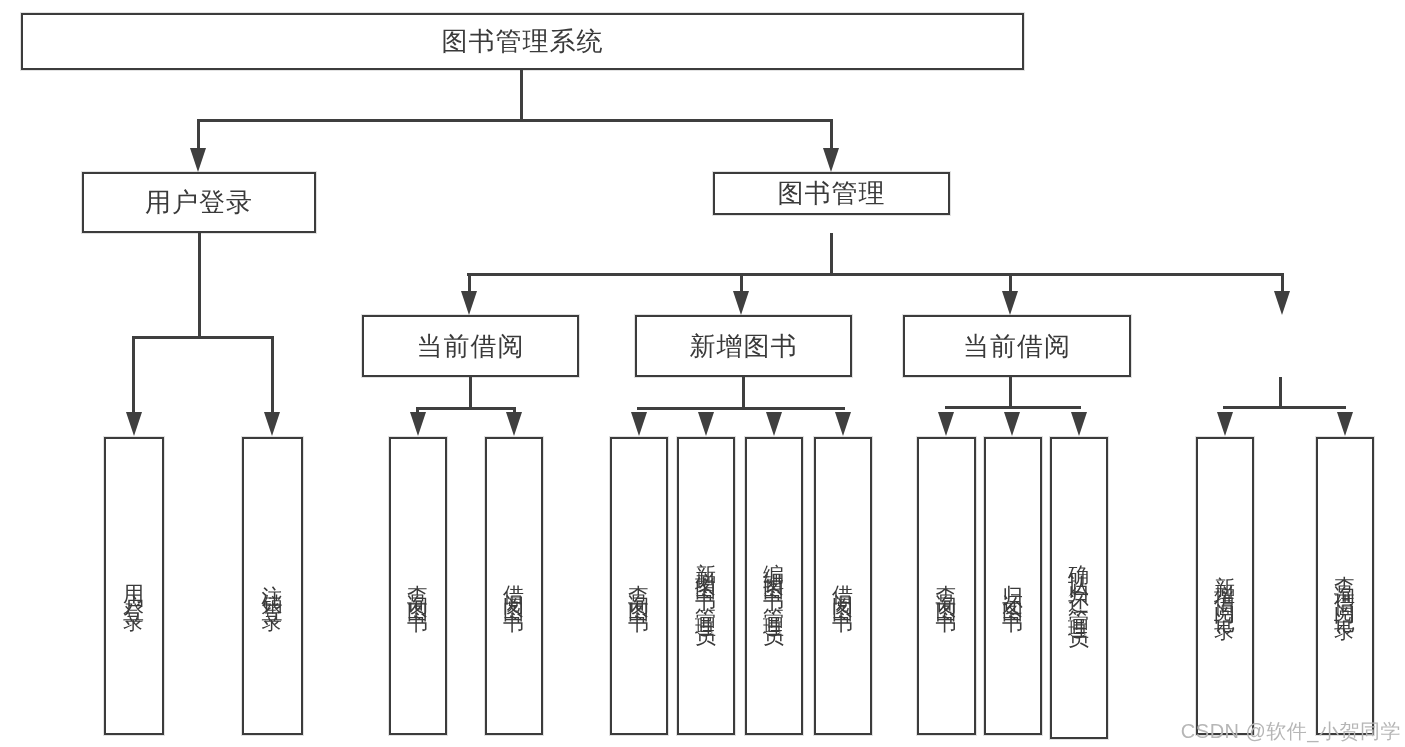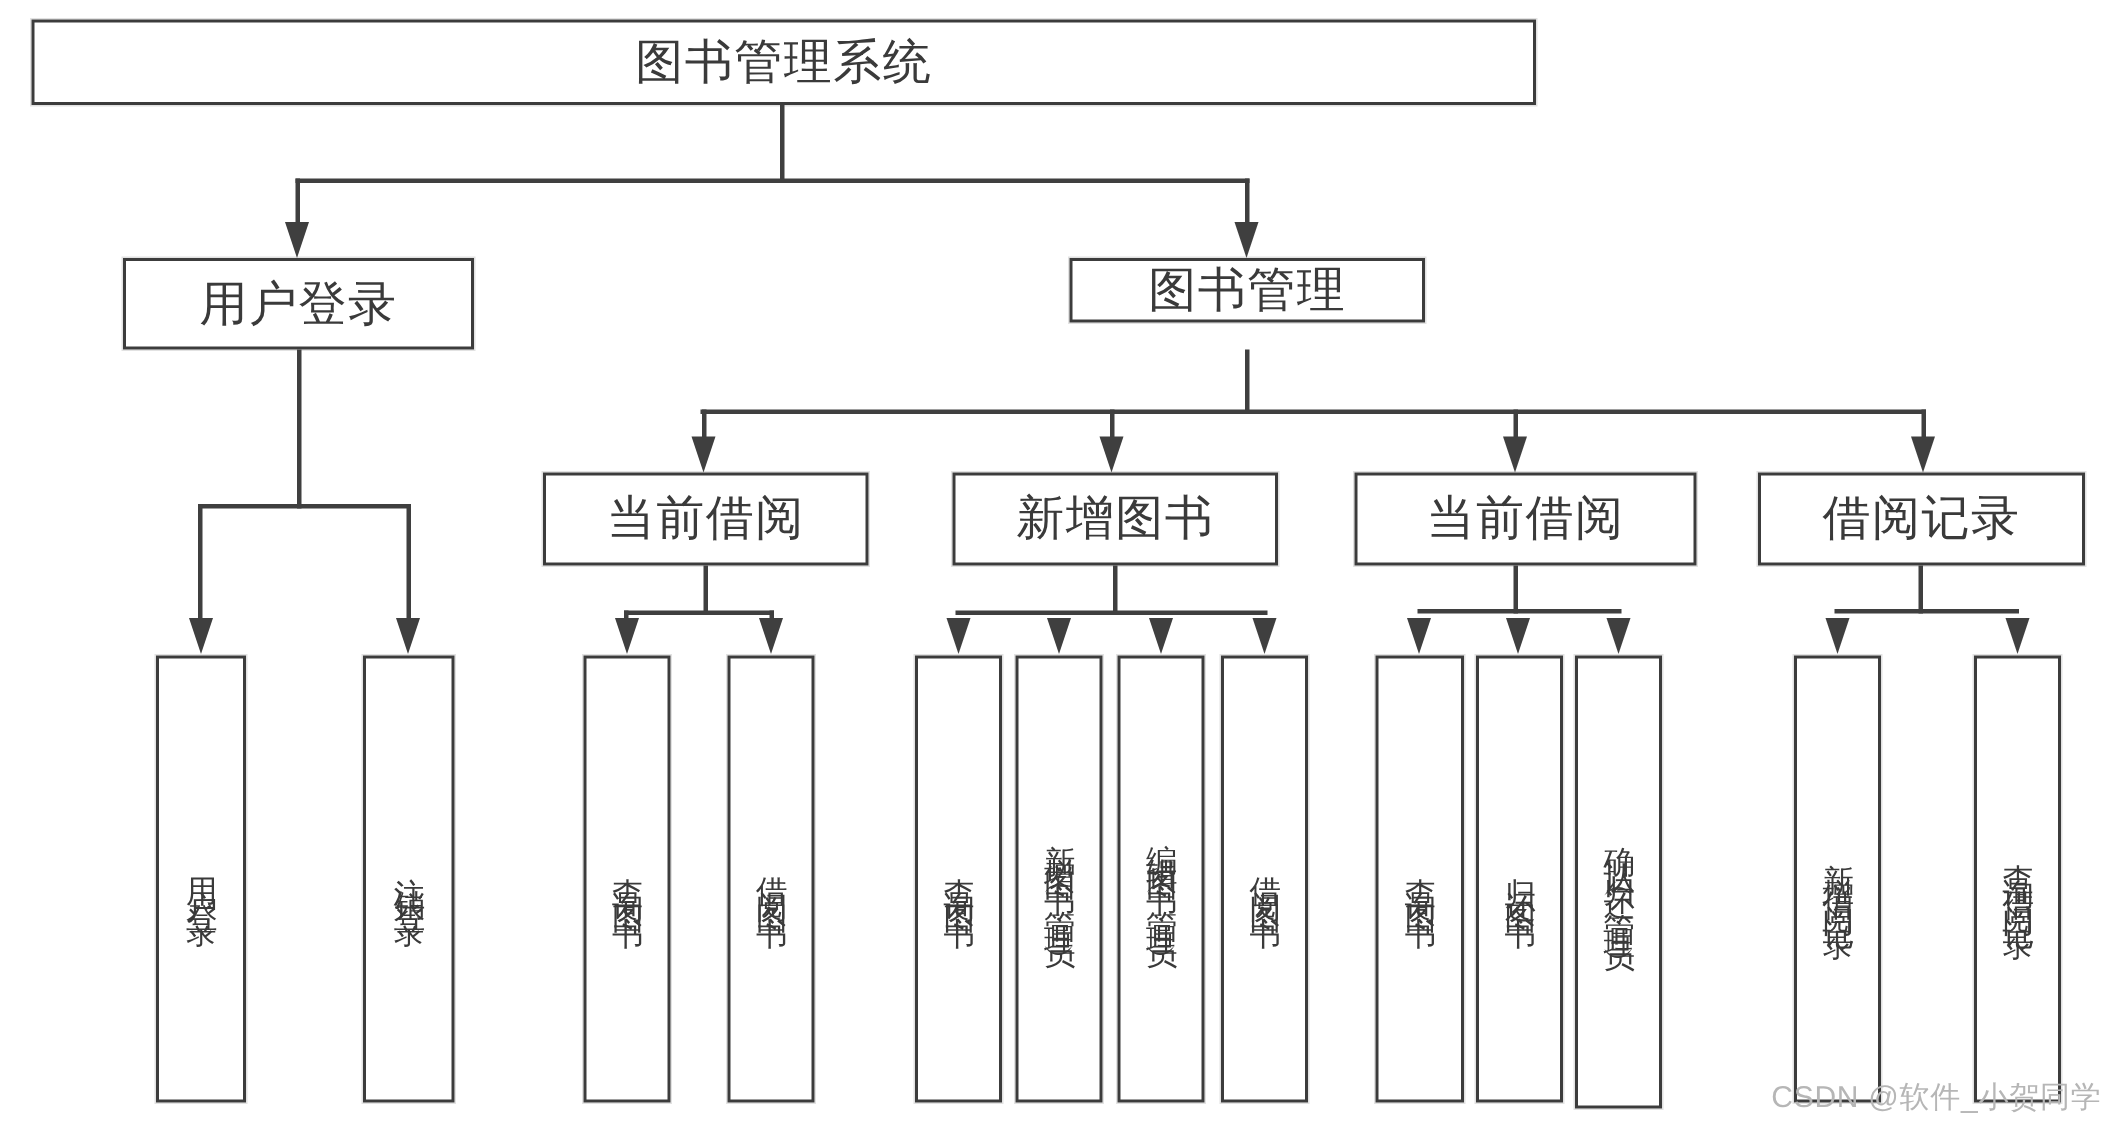--- a/index.html
+++ b/index.html
@@ -13,21 +13,21 @@
   
   .node{
     position:absolute;
     box-sizing:border-box;
     border:2px solid #3c3c3c;
     background:#ffffff;
     display:flex;align-items:center;justify-content:center;
     color:#3a3a3a;
     box-shadow:0 0 0 1px rgba(60,60,60,0.15);
   }
-  .hnode{font-size:32px;letter-spacing:1px;white-space:nowrap;}
+  .hnode{font-size:26px;letter-spacing:1px;white-space:nowrap;}
   .leaf{
     top:437px;height:298px;
   }
   .leaf .vlabel{
     writing-mode:vertical-rl;
     text-orientation:mixed;
     font-size:21px;
     letter-spacing:9px;
     color:#3a3a3a;
     line-height:1;
@@ -72,23 +72,20 @@
   </div>
 
   <div class="node hnode" style="left:635px;top:315px;width:217px;height:62px;">
     <span>新增图书</span>
   </div>
 
   <div class="node hnode" style="left:903px;top:315px;width:228px;height:62px;">
     <span>当前借阅</span>
   </div>
 
-  <div class="node hnode" style="left:1172px;top:315px;width:218px;height:62px;">
-    <span>借阅记录</span>
-  </div>
 
   <div class="node leaf" style="left:104px;width:60px;">
     <span class="vlabel">用户登录</span>
   </div>
   <div class="node leaf" style="left:242px;width:61px;">
     <span class="vlabel">注销登录</span>
   </div>
 
   <div class="node leaf" style="left:389px;width:58px;">
     <span class="vlabel">查询图书</span>

